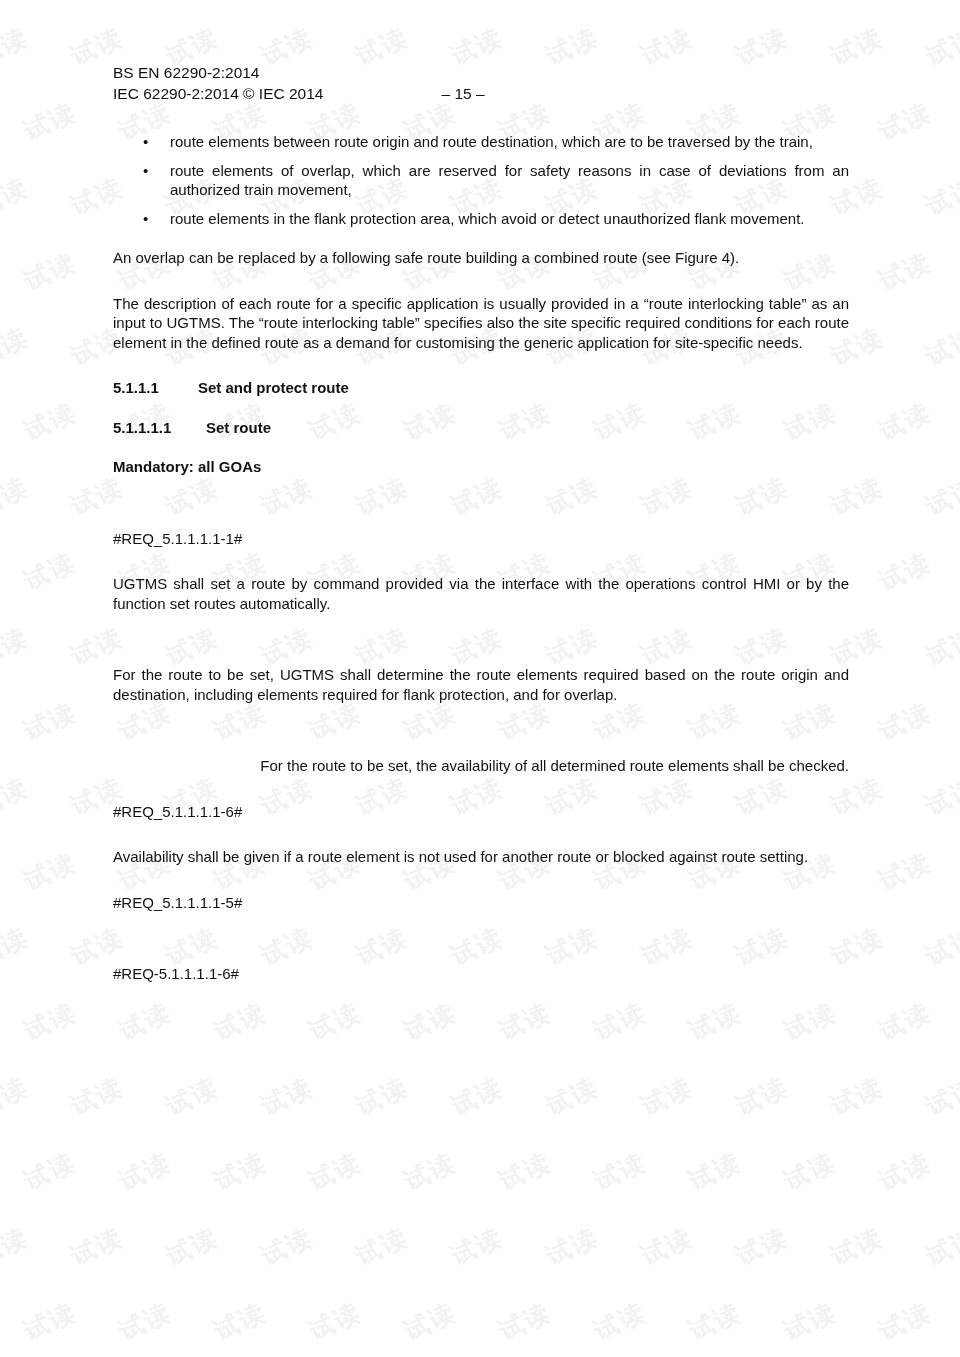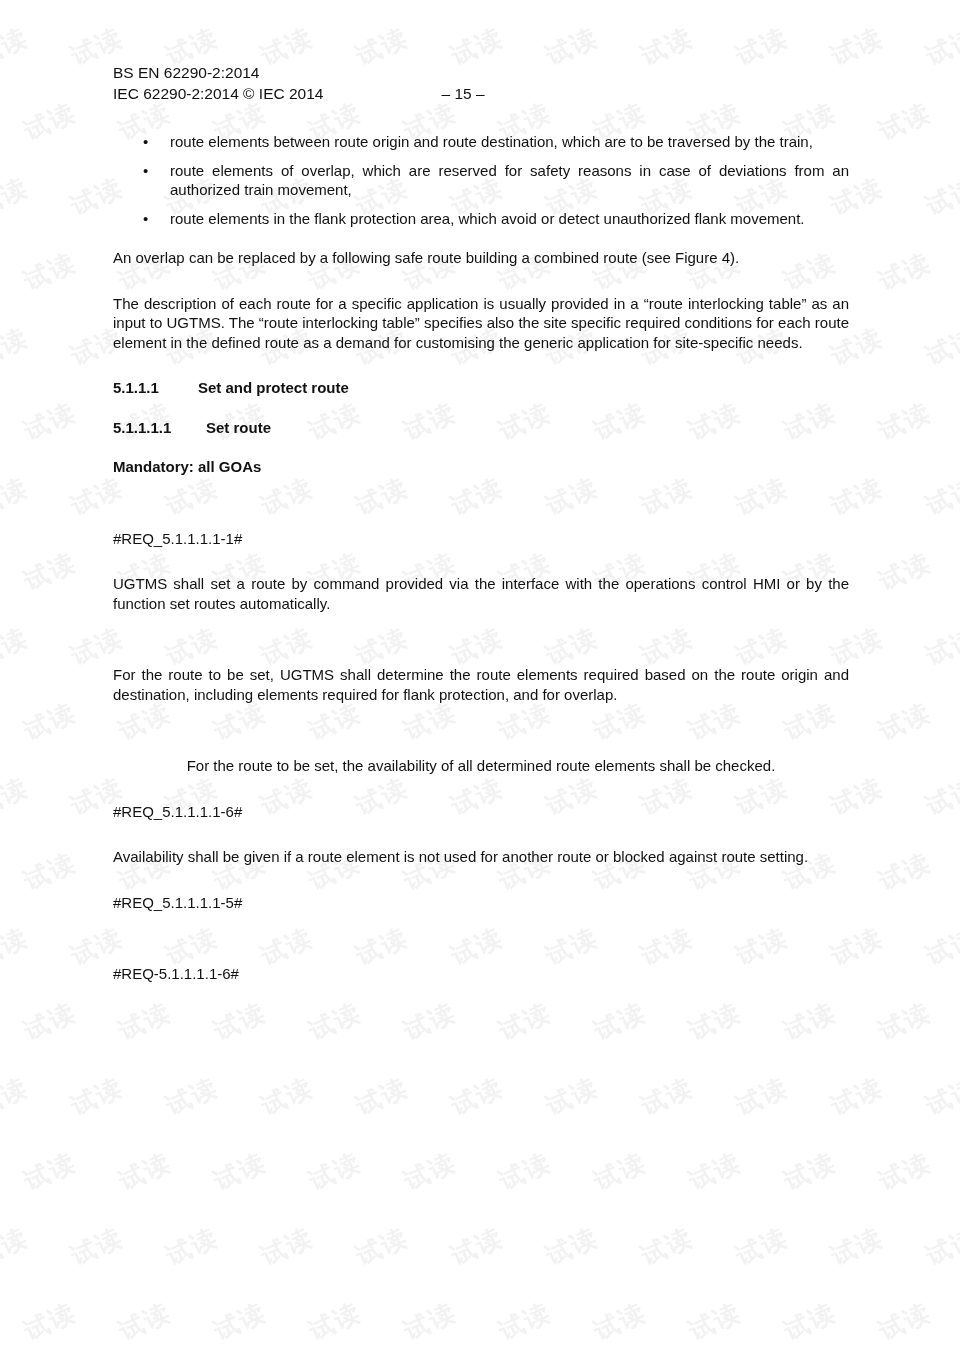--- a/index.html
+++ b/index.html
@@ -96,21 +96,21 @@
     line-height: 19.5px;
   }
   .li-text { display: block; }
 
   p.para {
     margin: 0;
     font-size: 15px;
     line-height: 19.5px;
     text-align: justify;
   }
-  p.para.nojust { text-align: center; }
+  p.para.nojust { text-align: right; }
   .spacer-md { height: 20px; }
   .spacer-lg { height: 26px; }
 
   h4.heading {
     margin: 0;
     font-size: 15px;
     font-weight: 700;
     line-height: 19.5px;
     display: flex;
   }

